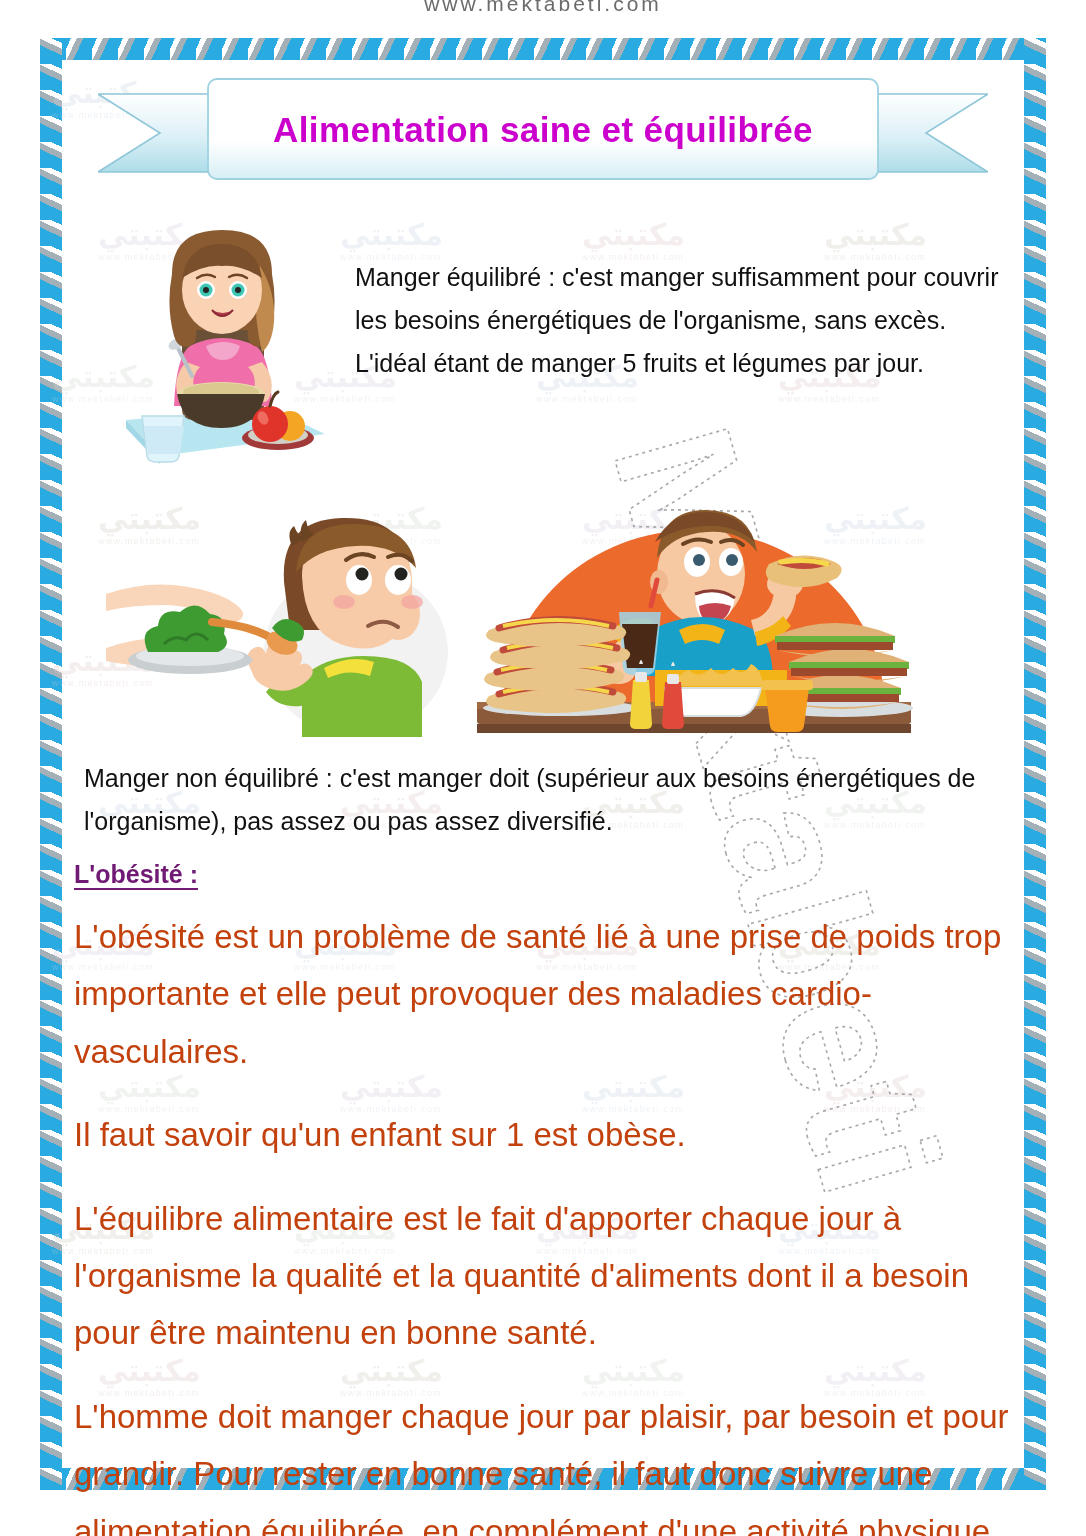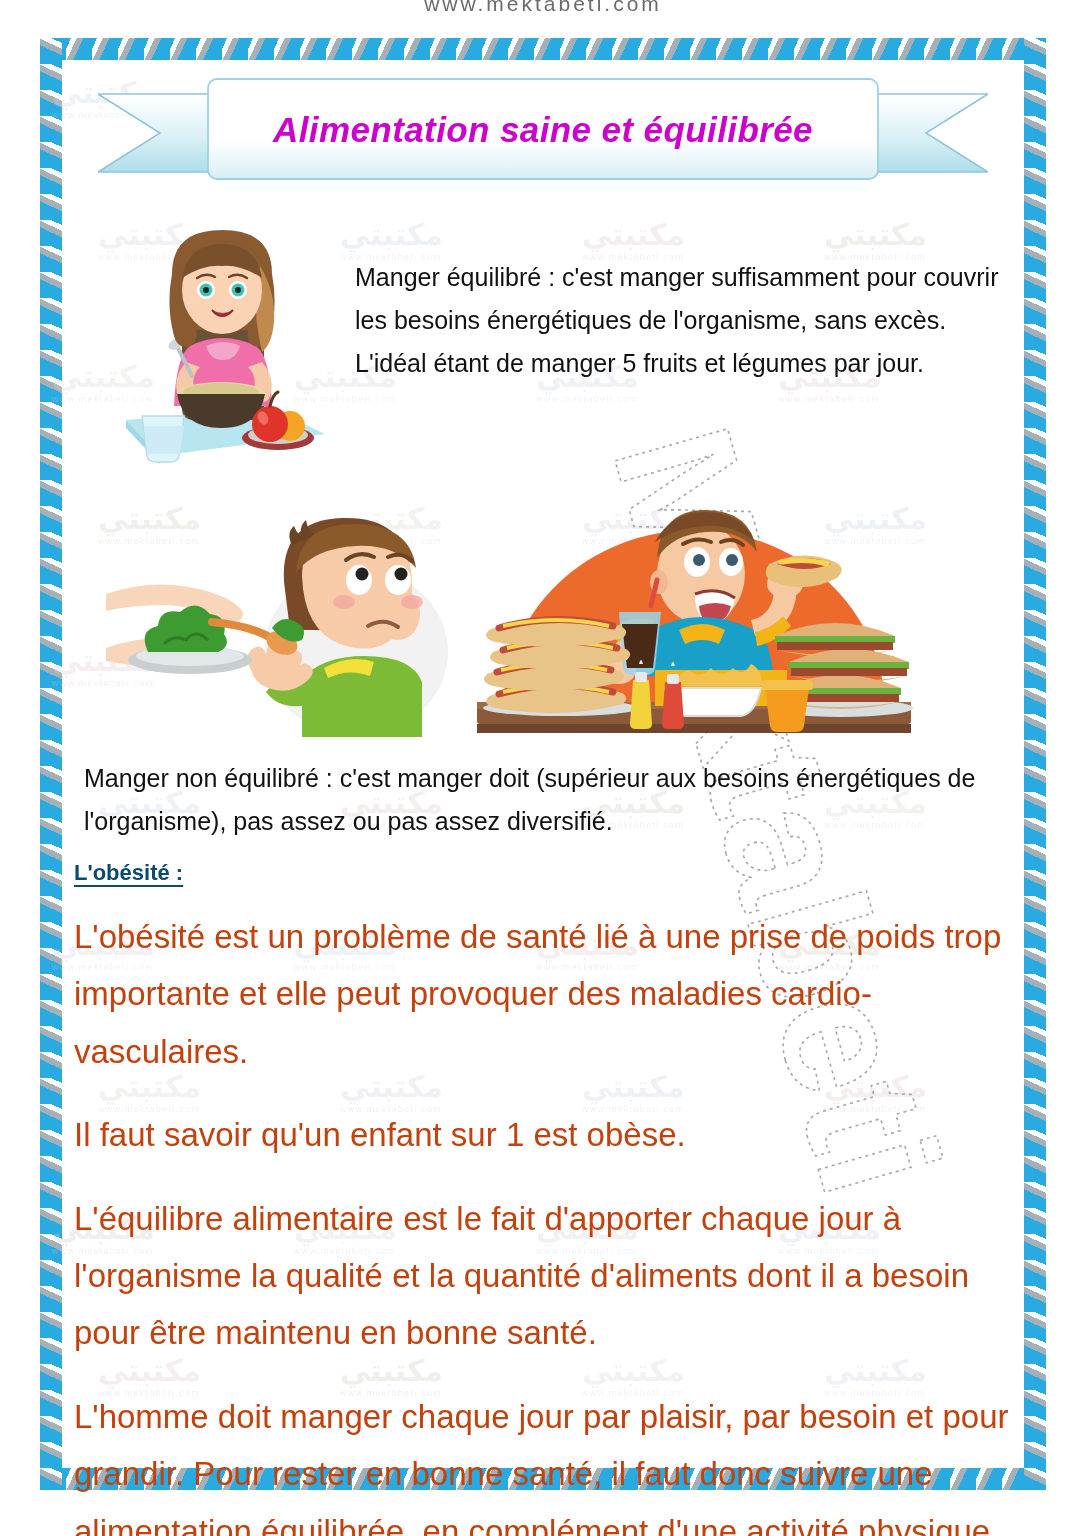--- a/index.html
+++ b/index.html
@@ -48,21 +48,21 @@
   .wm-diagonal{
     position:absolute;left:120px;top:330px;width:820px;height:1000px;
     pointer-events:none;z-index:5;
   }
   .wm-diagonal text{
     font-family:"Liberation Sans",sans-serif;font-weight:700;font-size:170px;
     fill:none;stroke:#9a9a9a;stroke-width:1.6;stroke-dasharray:3 4;opacity:.85;
   }
 
   
-  .ribbon{position:absolute;left:36px;top:16px;width:890px;height:108px;z-index:6;font-style:italic;}
+  .ribbon{position:absolute;left:36px;top:16px;width:890px;height:108px;z-index:6;}
   .ribbon svg{position:absolute;left:0;top:0;}
   .ribbon-title{
     position:absolute;left:0;top:0;width:100%;height:100%;
     display:flex;align-items:center;justify-content:center;
     font-family:"Liberation Sans",sans-serif;
     font-size:35px;font-weight:700;color:#CC00CC;
     letter-spacing:.4px;white-space:nowrap;
   }
 
   
@@ -77,22 +77,22 @@
   }
 
   .row-pics{position:absolute;left:44px;top:442px;width:880px;height:240px;display:flex;align-items:flex-start;}
   .art-refuse{width:355px;height:235px;flex:0 0 355px;}
   .art-fast{width:450px;height:245px;flex:0 0 450px;margin-left:8px;}
 
   .p-unbal{position:absolute;left:22px;top:697px;width:920px;
     font-family:"Liberation Sans",sans-serif;font-size:25px;color:#111;line-height:1.72;}
 
   .h-obesity{position:absolute;left:12px;top:800px;
-    font-family:"Liberation Sans",sans-serif;font-size:22px;font-weight:700;
-    color:#0c4a6e;text-decoration:underline;text-underline-offset:5px;}
+    font-family:"Liberation Sans",sans-serif;font-size:25px;font-weight:700;
+    color:#701a75;text-decoration:underline;text-underline-offset:5px;}
 
   .body-copy{position:absolute;left:12px;top:848px;width:942px;
     font-family:"Liberation Sans",sans-serif;font-size:33px;color:#c2410c;line-height:1.74;}
   .body-copy p{margin:0 0 26px 0;}
 
   
   .footer{position:absolute;left:0;bottom:44px;width:962px;display:flex;flex-direction:column;align-items:center;z-index:10;}
   .logo-url{font-family:"Liberation Sans",sans-serif;font-size:21px;color:#6b6b6b;letter-spacing:3px;margin-top:-6px;}
 </style>
 </head>

